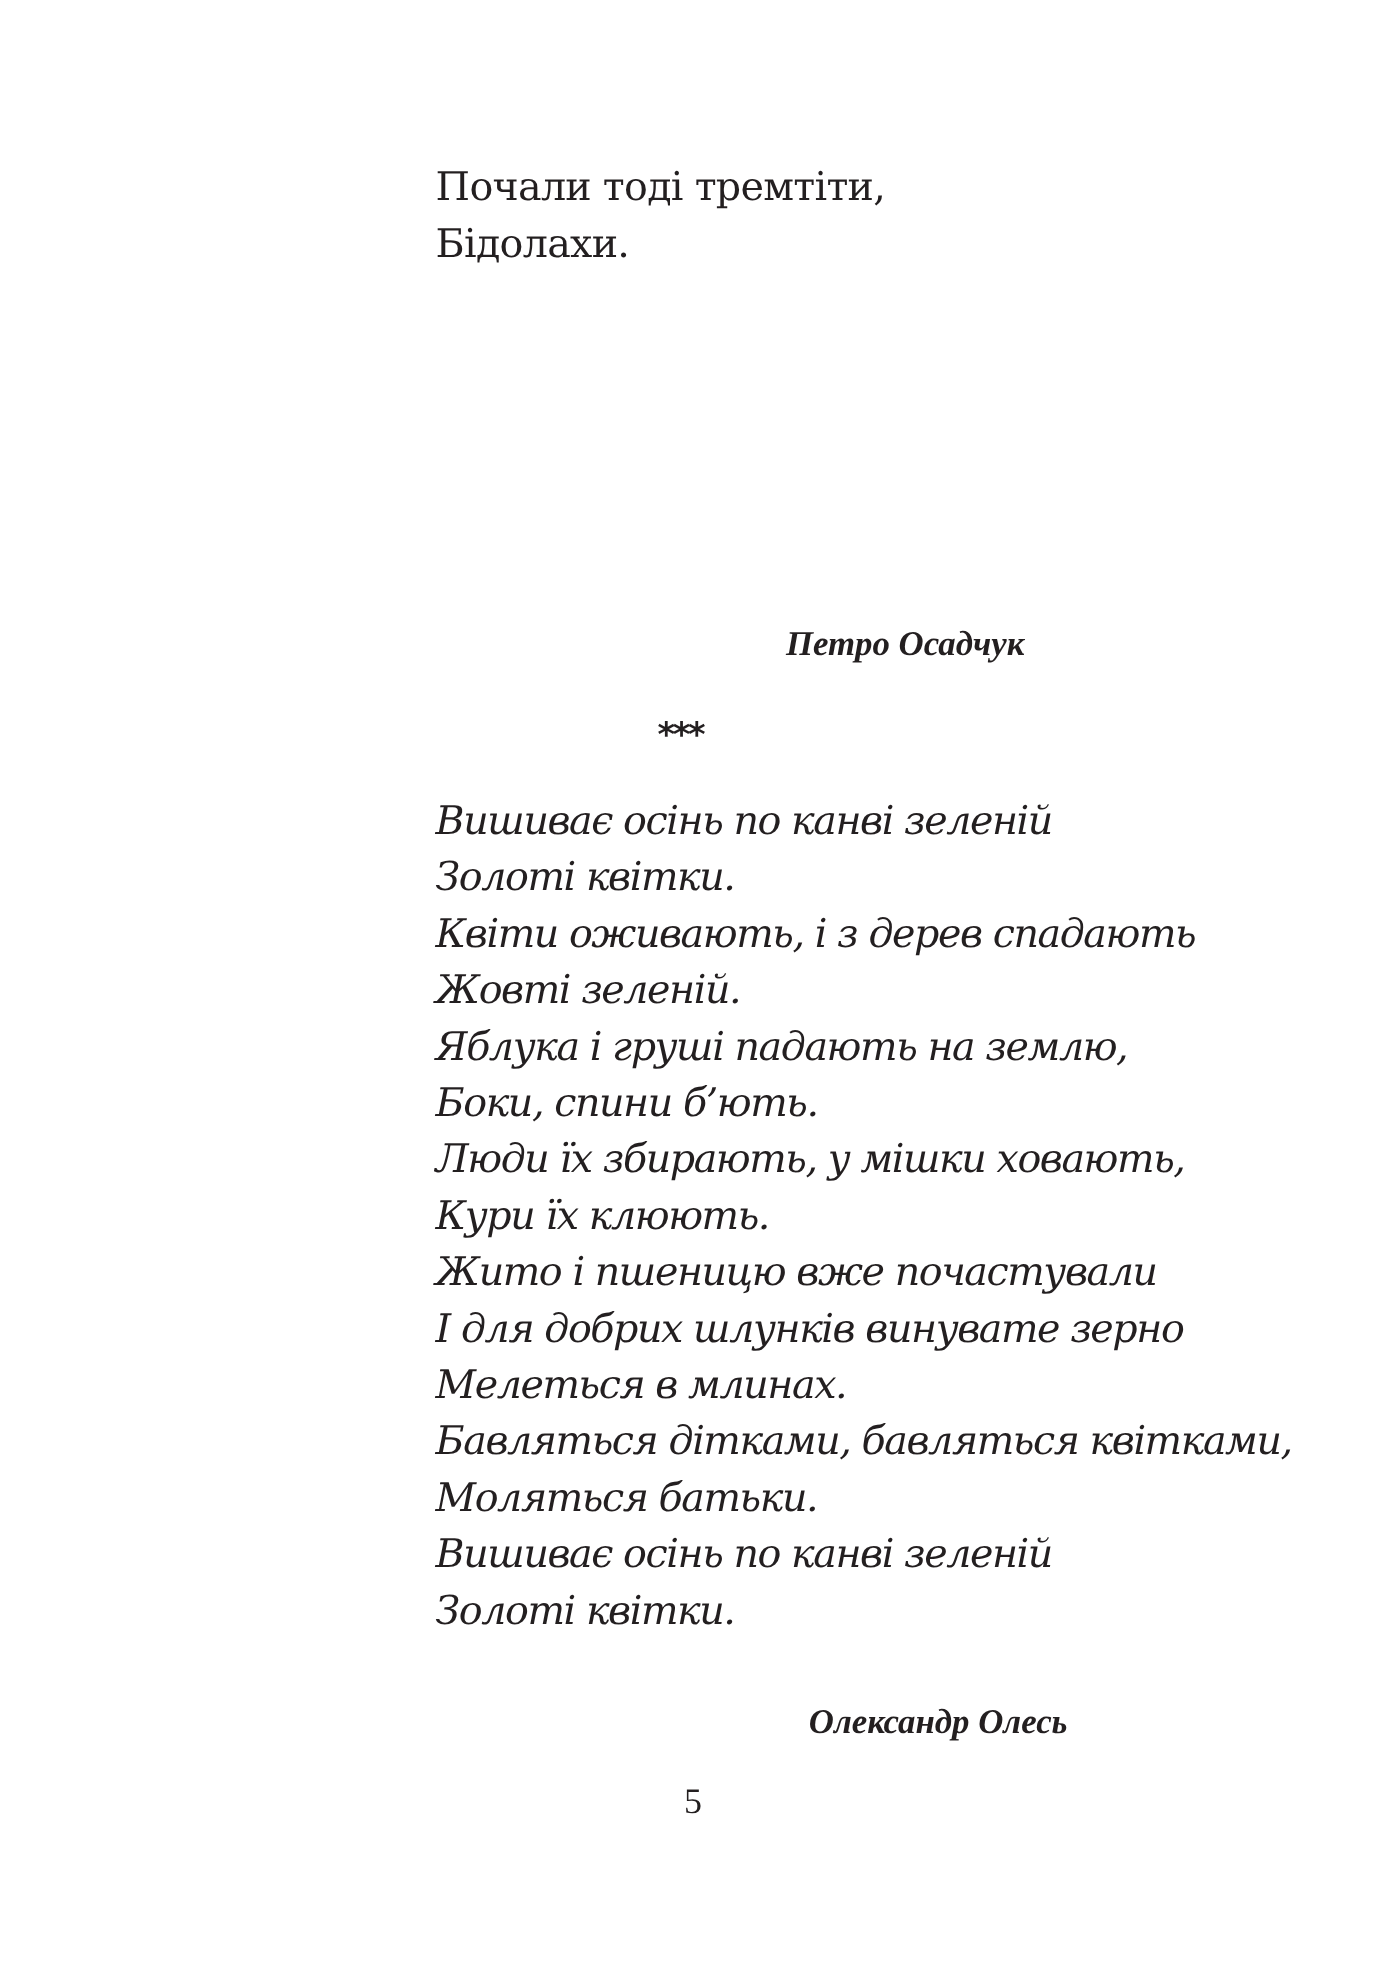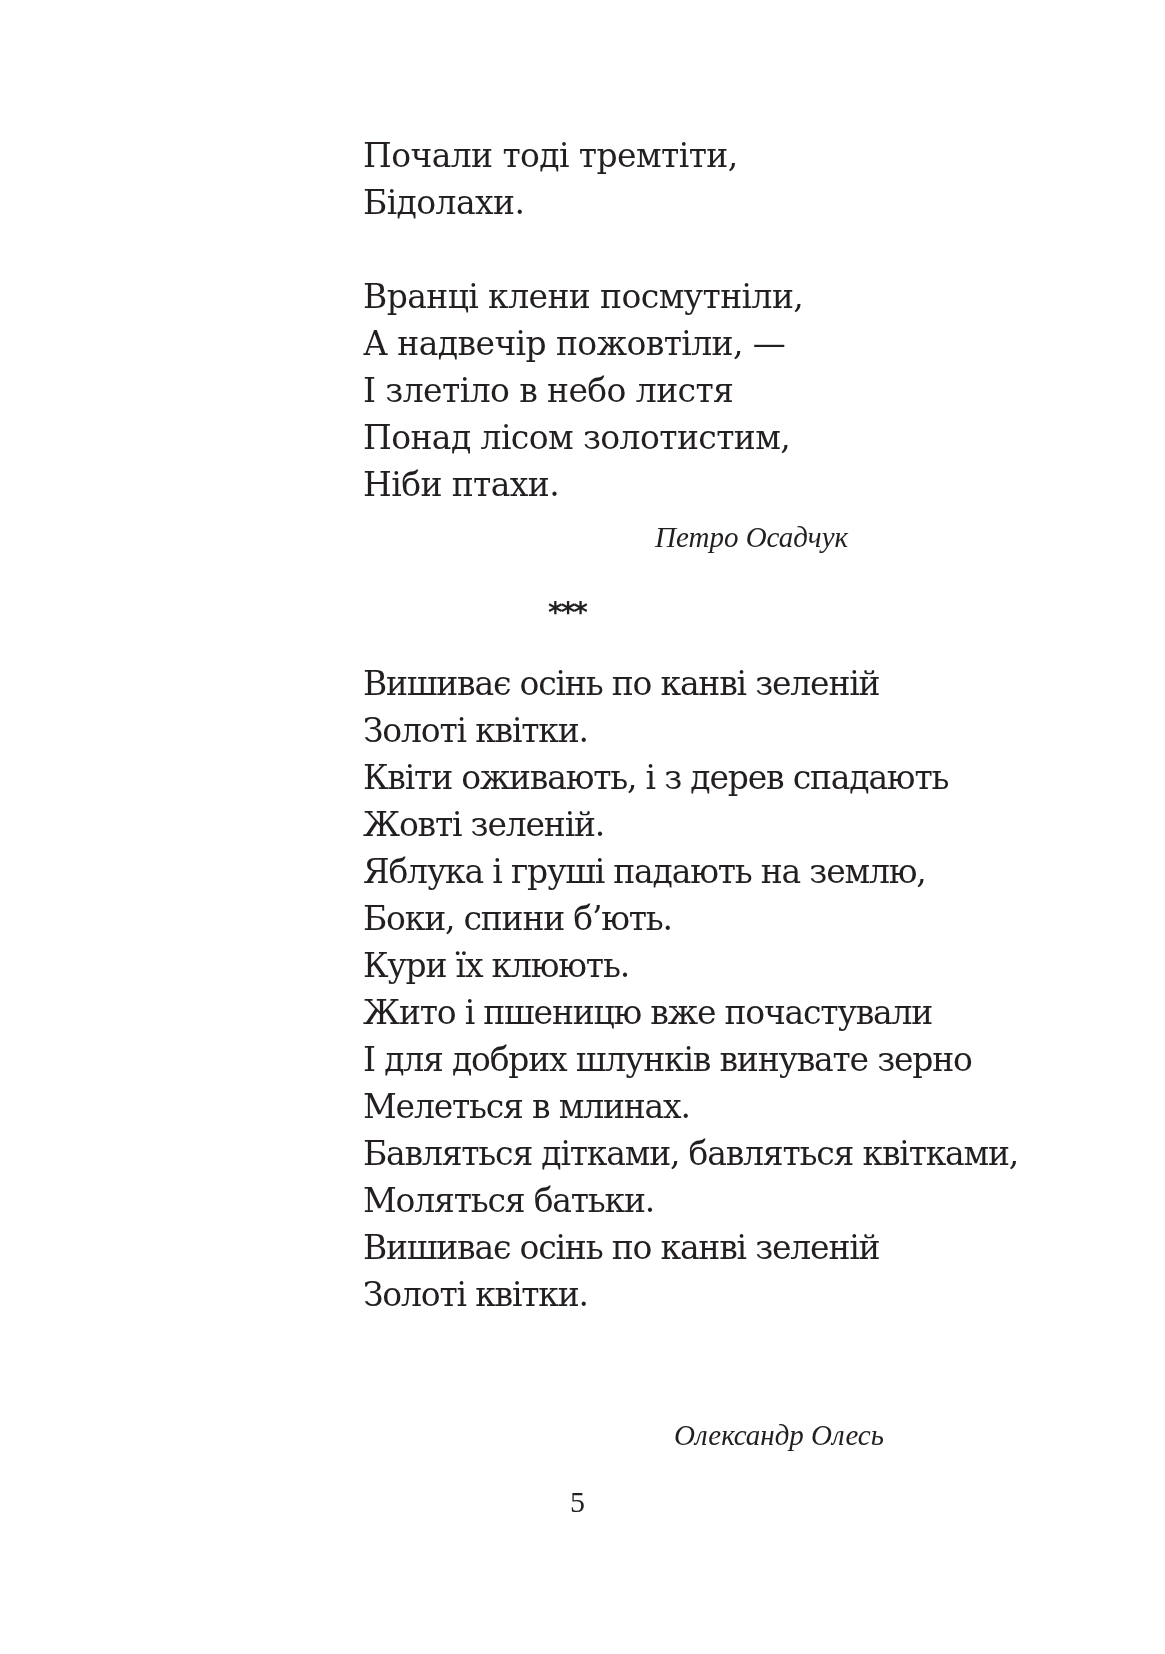--- a/index.html
+++ b/index.html
@@ -39,20 +39,21 @@
       letter-spacing: -1.2px;
     }
     .author {
       position: absolute;
       font-family: "Liberation Serif", "DejaVu Serif", serif;
       font-style: italic;
       font-size: 29px;
       line-height: 34px;
       white-space: nowrap;
       text-align: right;
+      font-weight: bold;
     }
     .separator {
       position: absolute;
       left: 548px;
       top: 598px;
       font-family: "DejaVu Sans", sans-serif;
       font-weight: bold;
       font-size: 28px;
       line-height: 30px;
       letter-spacing: -2px;
@@ -69,39 +70,33 @@
 </head>
 <body>
 
 <div class="page">
 
   <div class="stanza" style="top:132px;">
     <span class="line">Почали тоді тремтіти,</span>
     <span class="line">Бідолахи.</span>
   </div>
 
-  <div class="stanza" style="top:273px;">
-    <span class="line">Вранці клени посмутніли,</span>
-    <span class="line">А надвечір пожовтіли, —</span>
-    <span class="line">І злетіло в небо листя</span>
-    <span class="line">Понад лісом золотистим,</span>
-    <span class="line">Ніби птахи.</span>
-  </div>
 
   <div class="author" style="left:655px; top:520px;">Петро Осадчук</div>
 
   <div class="separator">***</div>
 
-  <div class="stanza poem2" style="top:660px;">
+  <div class="stanza poem2" style="top:660px;font-style:italic;">
     <span class="line">Вишиває осінь по канві зеленій</span>
     <span class="line">Золоті квітки.</span>
     <span class="line">Квіти оживають, і з дерев спадають</span>
     <span class="line">Жовті зеленій.</span>
     <span class="line">Яблука і груші падають на землю,</span>
     <span class="line">Боки, спини б’ють.</span>
+    <span class="line">Люди їх збирають, у мішки ховають,</span>
     <span class="line">Кури їх клюють.</span>
     <span class="line">Жито і пшеницю вже почастували</span>
     <span class="line">І для добрих шлунків винувате зерно</span>
     <span class="line">Мелеться в млинах.</span>
     <span class="line">Бавляться дітками, бавляться квітками,</span>
     <span class="line">Моляться батьки.</span>
     <span class="line">Вишиває осінь по канві зеленій</span>
     <span class="line">Золоті квітки.</span>
   </div>
 

